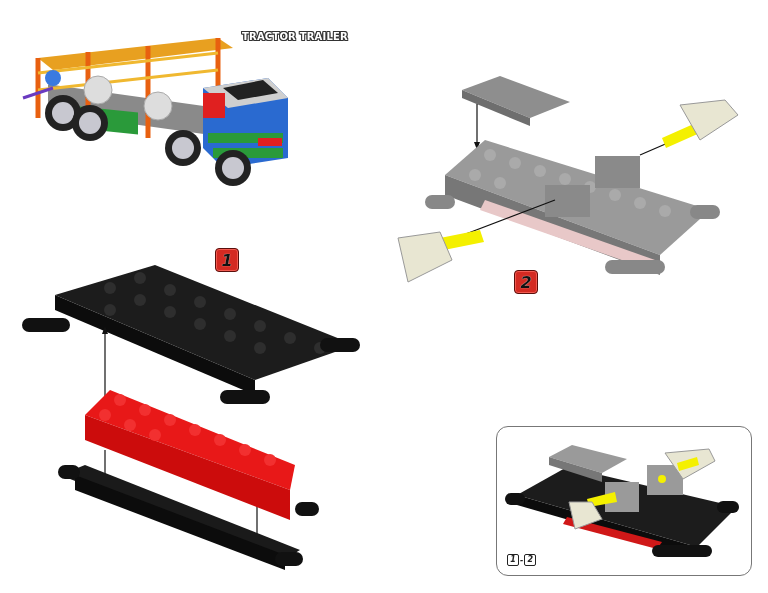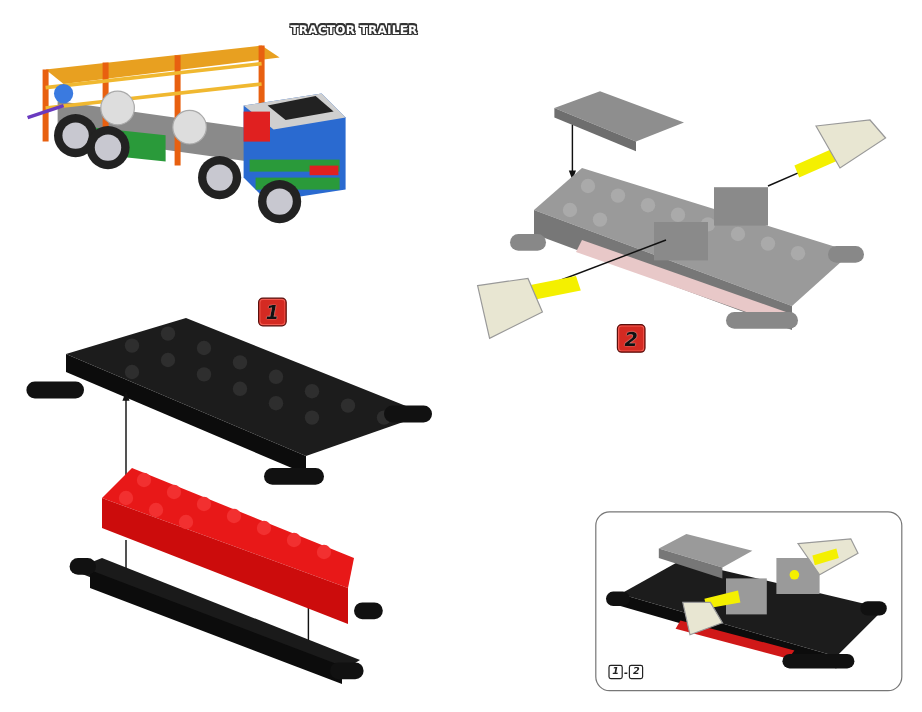--- a/index.html
+++ b/index.html
@@ -1,19 +1,19 @@
 <!DOCTYPE html>
 <html><head>
   <meta charset="utf-8">
   <style>
     html, body { margin: 0; padding: 0; background: #ffffff; }
     body { width: 768px; height: 593px; position: relative; overflow: hidden; font-family: "Liberation Sans", sans-serif; }
     .abs { position: absolute; }
     .title-label {
-      position: absolute; left: 242px; top: 20px;
+      position: absolute; left: 242px; top: 31px;
       font-family: "DejaVu Sans", sans-serif; font-weight: bold; font-size: 10px;
       color: #ffffff; letter-spacing: 0.2px;
       text-shadow: -1px -1px 0 #333, 1px -1px 0 #333, -1px 1px 0 #333, 1px 1px 0 #333, 0 1px 0 #333, 1px 0 0 #333, 0 -1px 0 #333, -1px 0 0 #333;
     }
     .step-badge {
       position: absolute; width: 22px; height: 22px; border-radius: 4px;
       background: #d42a22; border: 1px solid #5a0f0c;
       box-shadow: inset 0 0 0 1px #f25a50;
       display: flex; align-items: center; justify-content: center;
       font-family: "DejaVu Sans", sans-serif; font-weight: bold; font-style: italic; font-size: 16px;

